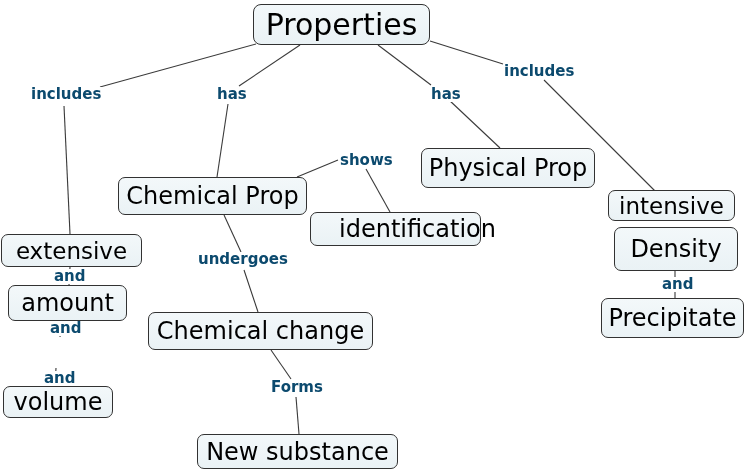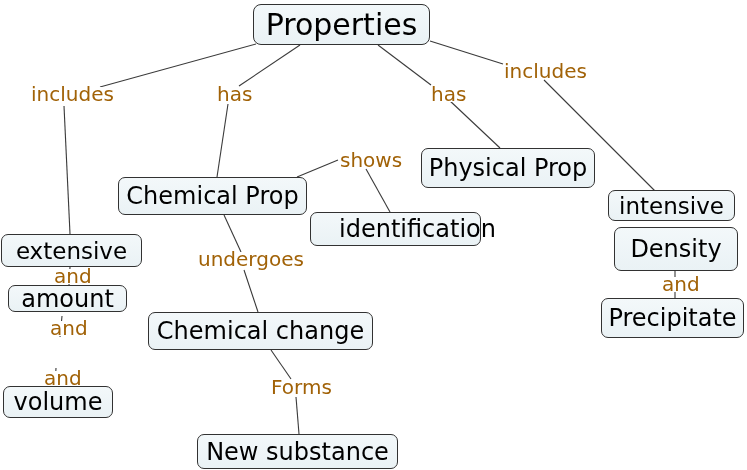--- a/index.html
+++ b/index.html
@@ -19,24 +19,25 @@
     background:linear-gradient(180deg,#f3f8fa 0%,#eaf2f5 100%);
     border:1.6px solid #323232;
     border-radius:7px;
     font-size:24px;color:#000;
     white-space:nowrap;
     cursor:default;
   }
   .node.root{border-radius:8px;font-size:30px;}
   .elabel{
     position:absolute;z-index:3;
-    font-size:20px;line-height:15px;color:#a16207;
+    font-size:15px;line-height:15px;color:#0c4a6e;
     background:#ffffff;padding:0 1px;
     white-space:nowrap;
     cursor:default;
+    font-weight:bold;
   }
 </style>
 </head>
 <body>
 
 <div id="canvas">
 
   <svg id="edges" width="747" height="470">
     <line x1="256" y1="44" x2="100" y2="87"></line>
     <line x1="64" y1="106" x2="70" y2="234"></line>
@@ -61,21 +62,21 @@
   <div class="node root" style="left:253px;top:4px;width:177px;height:41px;">Properties</div>
 
   <div class="node" style="left:118px;top:177px;width:189px;height:38px;">Chemical Prop</div>
 
   <div class="node" style="left:421px;top:148px;width:174px;height:40px;">Physical Prop</div>
 
   <div class="node" style="left:310px;top:212px;width:171px;height:34px;padding-left:44px;">identification</div>
 
   <div class="node" style="left:1px;top:234px;width:141px;height:33px;font-size:23px;">extensive</div>
 
-  <div class="node" style="left:8px;top:285px;width:119px;height:27px;">amount</div>
+  <div class="node" style="left:8px;top:285px;width:119px;height:36px;">amount</div>
 
 
   <div class="node" style="left:3px;top:386px;width:110px;height:32px;">volume</div>
 
   <div class="node" style="left:608px;top:190px;width:127px;height:31px;font-size:23px;">intensive</div>
 
   <div class="node" style="left:614px;top:227px;width:124px;height:44px;">Density</div>
 
   <div class="node" style="left:601px;top:298px;width:143px;height:40px;">Precipitate</div>
 

